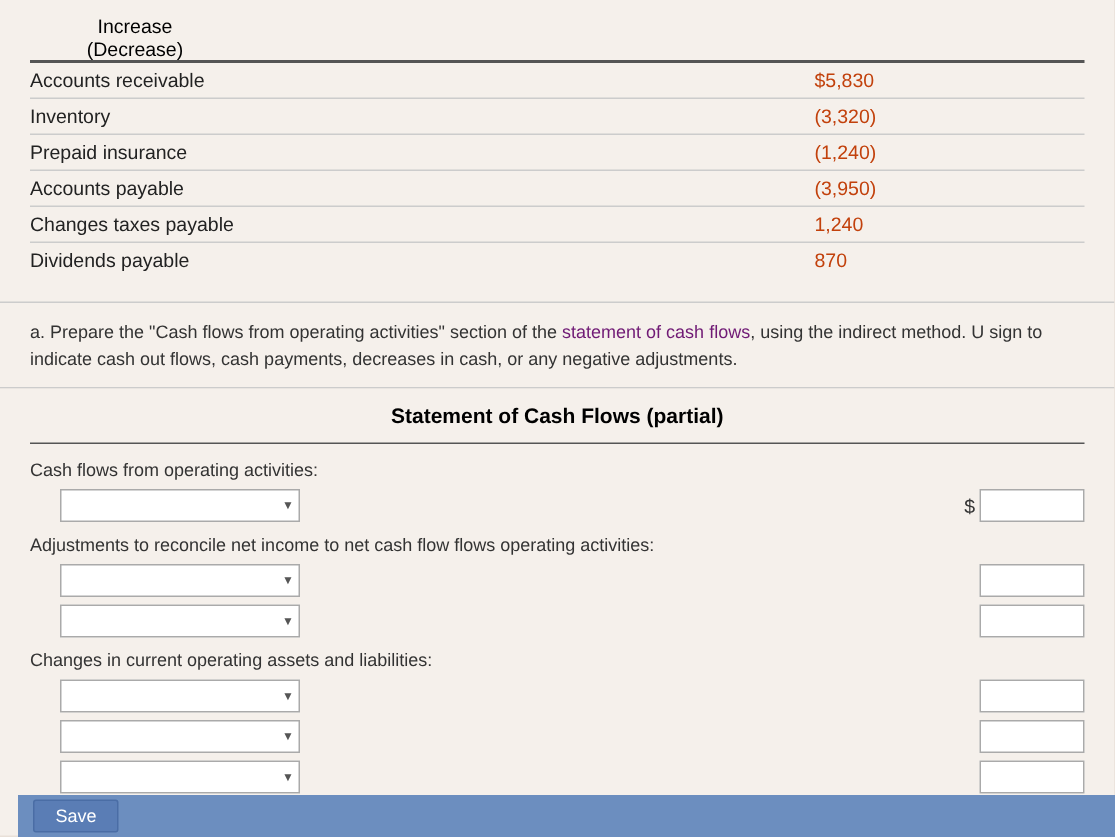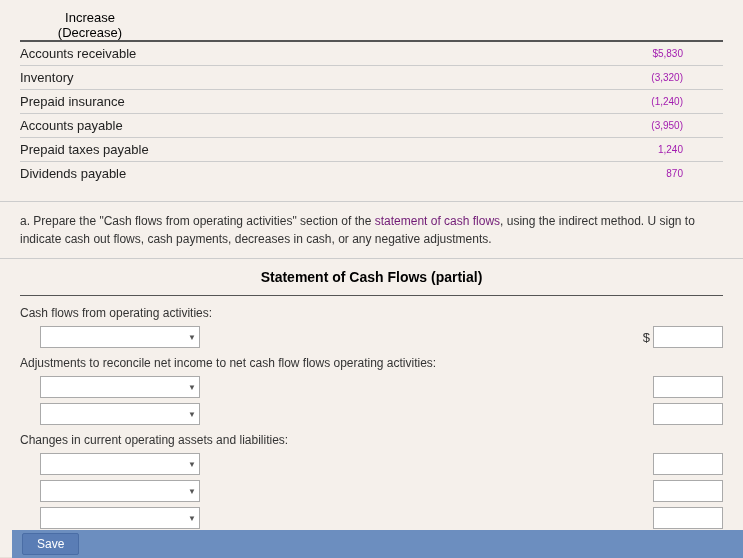--- a/index.html
+++ b/index.html
@@ -29,23 +29,22 @@
       border-top: 2px solid #555;
       gap: 11px;
     }
     .row-label {
       flex: 1;
       font-size: 13px;
       color: #222;
     }
     .row-value {
       width: 180px;
-      text-align: right;
-      font-size: 10px;
-      color: #a21caf;
+      font-size: 13px;
+      color: #c2410c;
       padding-right: 40px;
     }
     .instructions {
       background: #f5f0eb;
       padding: 10px 20px;
       font-size: 12px;
       color: #333;
       line-height: 1.5;
       border-bottom: 1px solid #ccc;
     }
@@ -182,21 +181,21 @@
       </div>
       <div class="data-row">
         <span class="row-label">Prepaid insurance</span>
         <span class="row-value">(1,240)</span>
       </div>
       <div class="data-row">
         <span class="row-label">Accounts payable</span>
         <span class="row-value">(3,950)</span>
       </div>
       <div class="data-row">
-        <span class="row-label">Prepaid taxes payable</span>
+        <span class="row-label">Changes taxes payable</span>
         <span class="row-value">1,240</span>
       </div>
       <div class="data-row">
         <span class="row-label">Dividends payable</span>
         <span class="row-value">870</span>
       </div>
     </div>
 </div>
 
 <div class="instructions">

